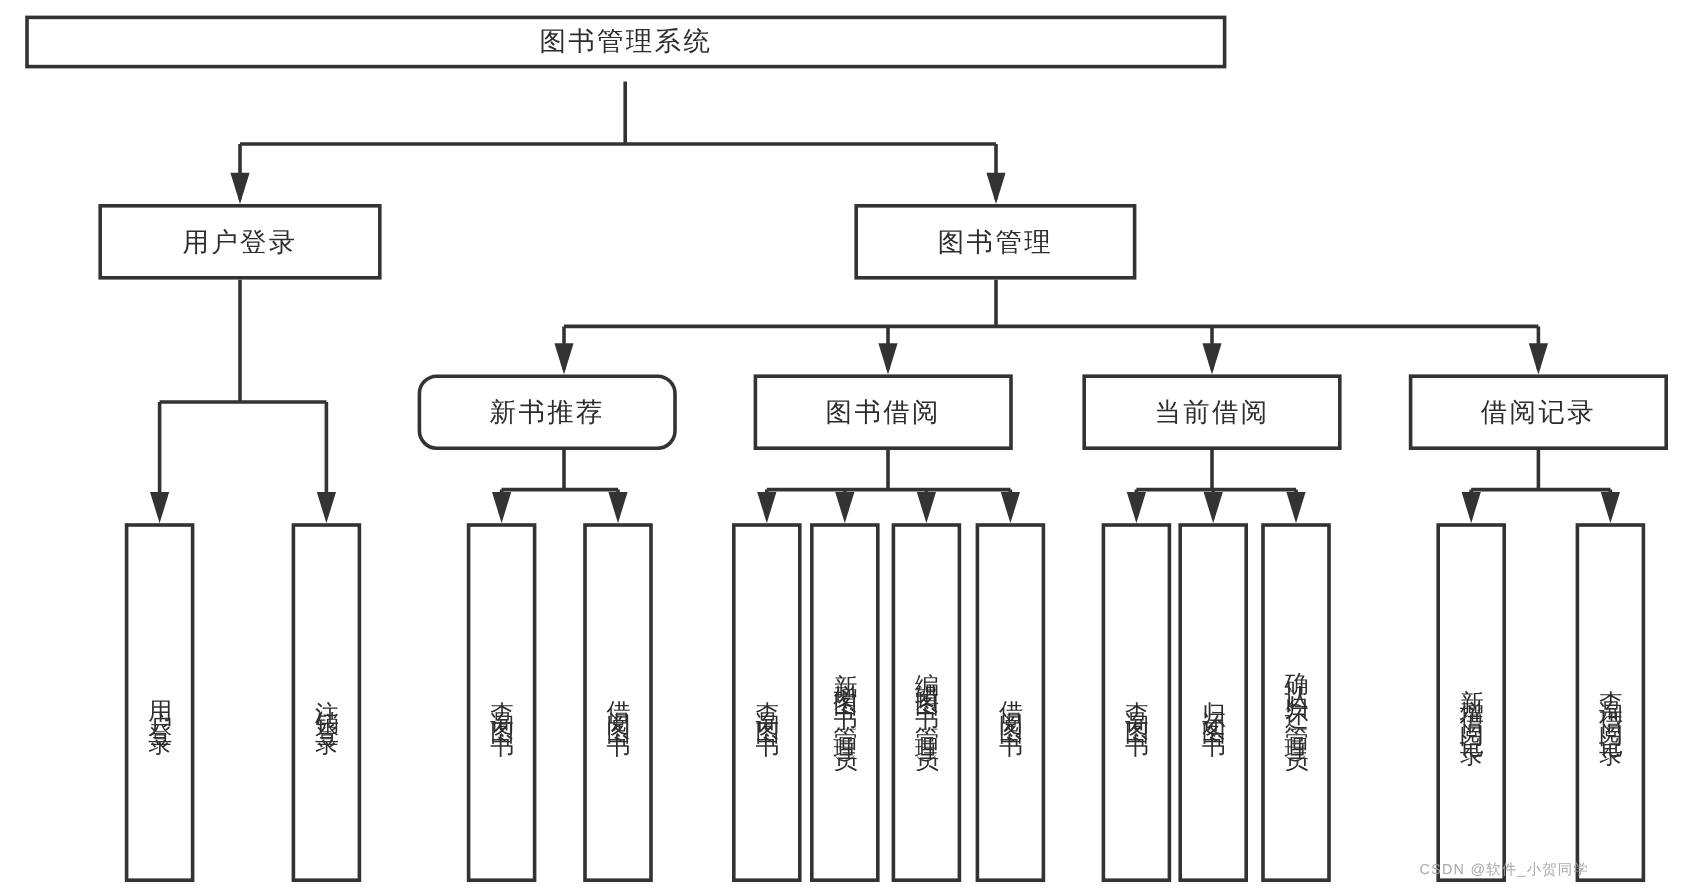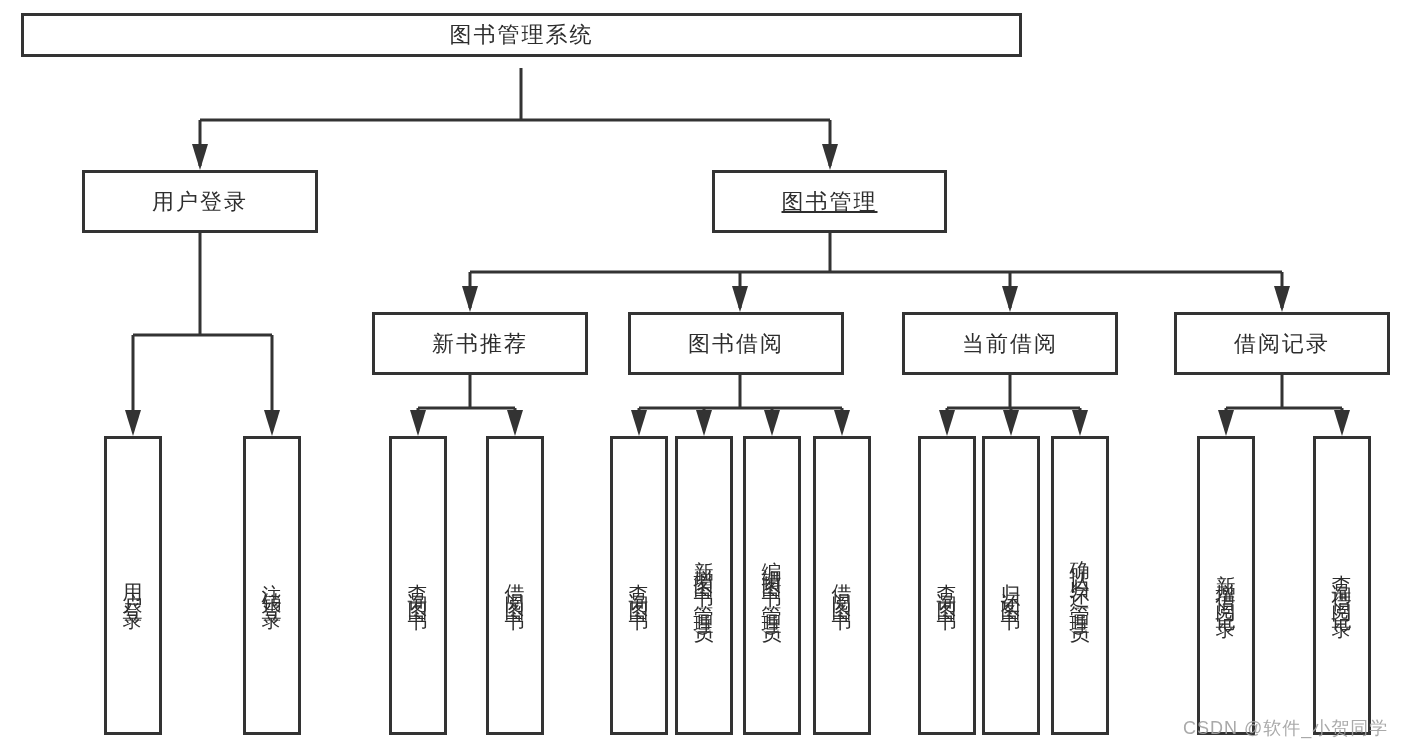--- a/index.html
+++ b/index.html
@@ -47,21 +47,21 @@
   }
   
   .root-box   { left: 21px;  top: 13px;  width: 1001px; height: 44px; }
   .lvl2       { top: 170px;  height: 63px; }
   .lvl3       { top: 312px;  height: 63px; width: 216px; }
   .leaf       { top: 436px;  height: 299px; width: 58px; }
   #watermark {
     position: absolute;
     left: 1183px;
     top: 716px;
-    font-size: 18px;
+    font-size: 12px;
     color: rgba(162,162,162,0.92);
     white-space: nowrap;
     z-index: 20;
     letter-spacing: 1px;
   }
   svg path { stroke: #333333; stroke-width: 3; fill: none; }
   svg polygon { fill: #333333; stroke: none; }
 </style>
 </head>
 <body>
@@ -105,25 +105,25 @@
     <polygon points="1334,410 1350,410 1342,436"></polygon>
   </svg>
 
   <div class="node hnode root-box">
     <span>图书管理系统</span>
   </div>
 
   <div class="node hnode lvl2" style="left:82px; width:236px;">
     <span>用户登录</span>
   </div>
-  <div class="node hnode lvl2" style="left:712px; width:235px;text-decoration:underline;">
+  <div class="node hnode lvl2" style="left:712px; width:235px;">
     <span>图书管理</span>
   </div>
 
-  <div class="node hnode lvl3" style="left:372px;">
+  <div class="node hnode lvl3" style="left:348px;border-radius:16px;">
     <span>新书推荐</span>
   </div>
   <div class="node hnode lvl3" style="left:628px;">
     <span>图书借阅</span>
   </div>
   <div class="node hnode lvl3" style="left:902px;text-align:right;">
     <span>当前借阅</span>
   </div>
   <div class="node hnode lvl3" style="left:1174px;">
     <span>借阅记录</span>

